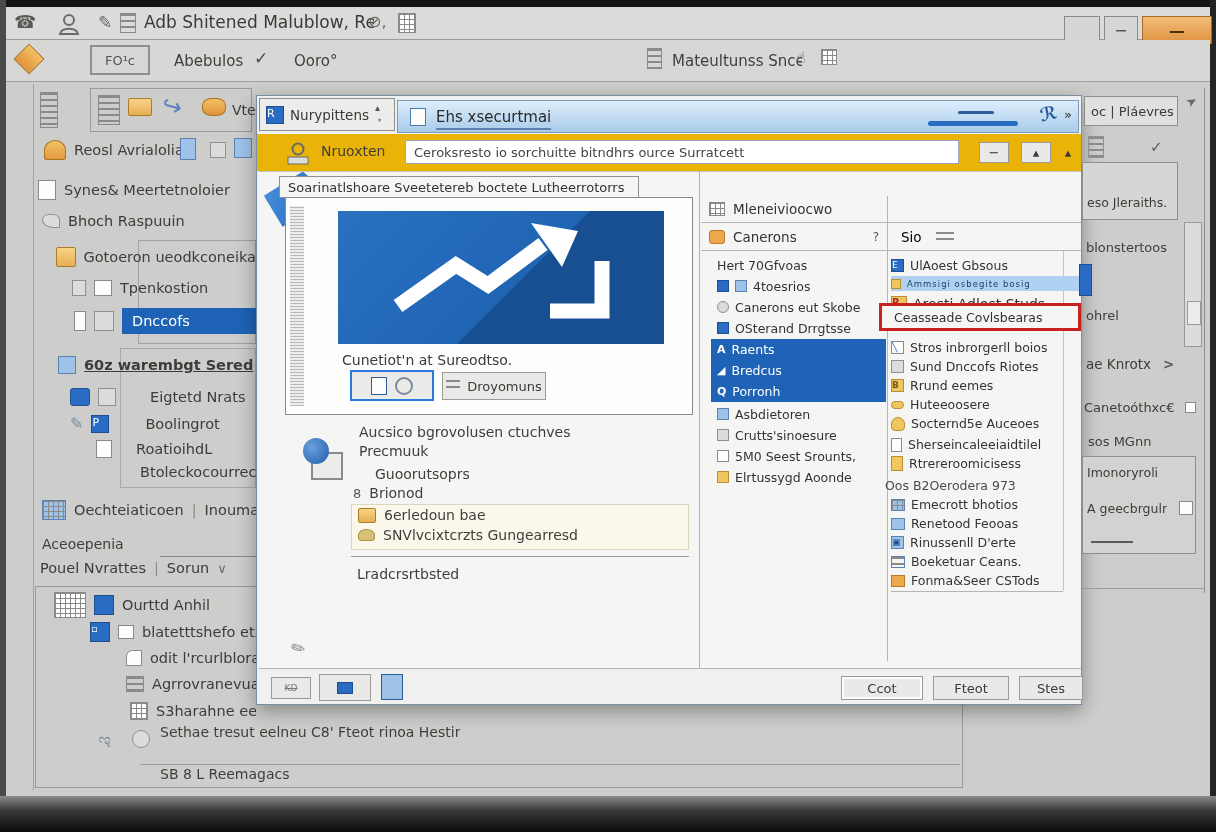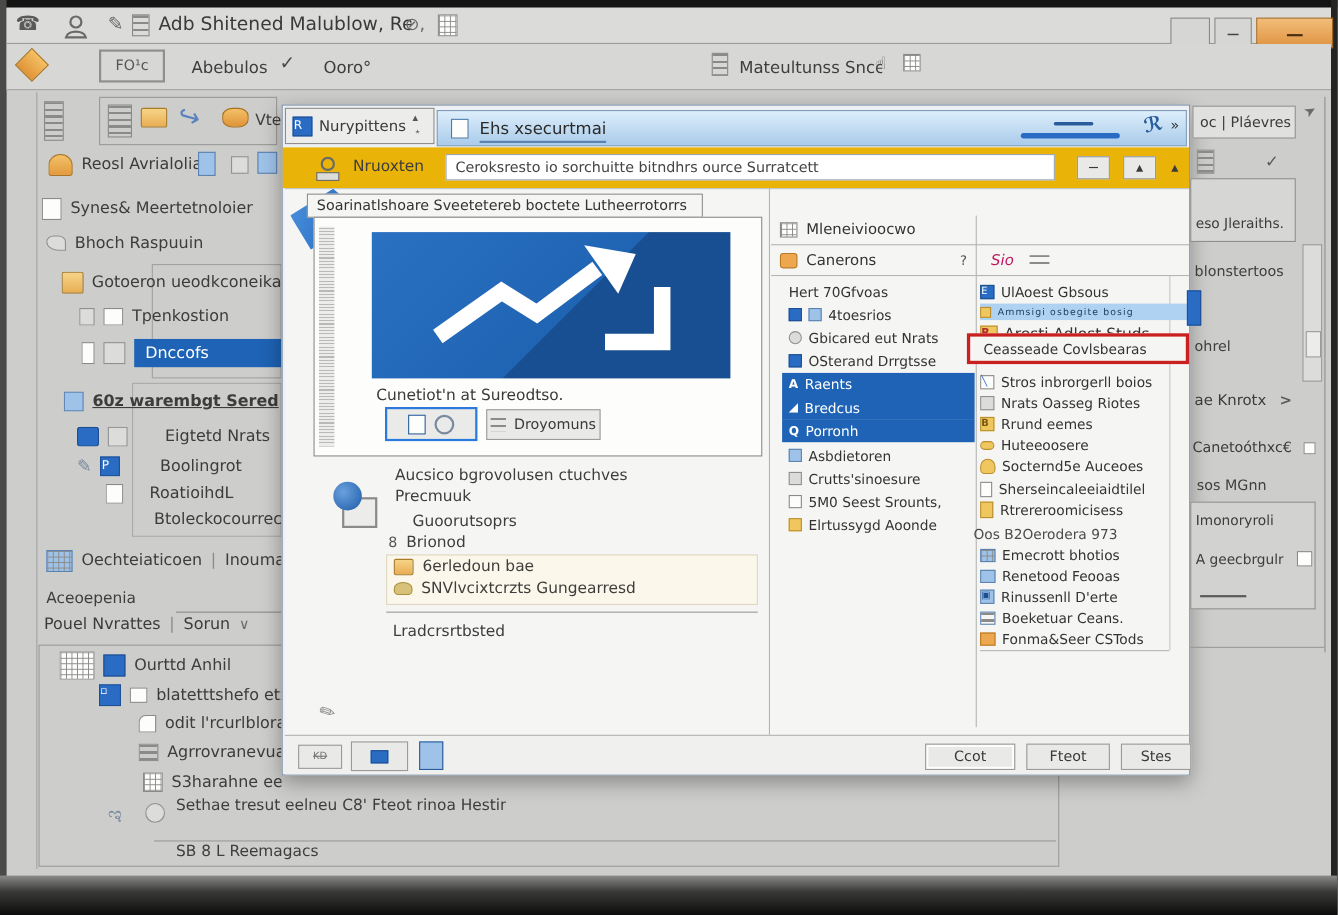--- a/index.html
+++ b/index.html
@@ -284,35 +284,35 @@
     <div class="abs flex" style="left:444px;top:100px;width:380px;height:27px;border-bottom:1px solid #b5b5b3;gap:8px;padding-left:8px;">
       <span class="sq i-white grid-ico" style="width:16px;height:14px;"></span>
       <span style="font-size:13.5px;color:#333;">Mleneivioocwo</span>
     </div>
     <div class="abs flex" style="left:444px;top:127px;width:186px;height:28px;border-bottom:1px solid #b5b5b3;gap:8px;padding-left:8px;">
       <span class="sq i-orange" style="width:16px;height:14px;border-radius:3px;"></span>
       <span style="font-size:13.5px;color:#333;flex:1;">Canerons</span>
       <span style="font-size:12px;color:#555;padding-right:8px;">?</span>
     </div>
     <div class="abs flex" style="left:630px;top:127px;width:194px;height:28px;border-bottom:1px solid #b5b5b3;gap:14px;padding-left:14px;">
-      <span style="font-size:13.5px;color:#be185d;font-style:italic;">Sio</span>
+      <span style="font-size:13.5px;color:#000000;">Sio</span>
       <span class="sq i-white lines-ico" style="width:18px;height:10px;border:none;"></span>
     </div>
 
     <div class="mrow" style="top:159px;">
         <span>Hert 70Gfvoas</span>
       </div>
     <div class="mrow" style="top:180px;">
       <span class="sq i-blue" style="width:12px;height:12px;"></span>
       <span class="sq i-lblue" style="width:12px;height:12px;"></span>
       <span>4toesrios</span>
       </div>
     <div class="mrow" style="top:201px;">
       <span class="sq i-gray" style="width:12px;height:12px;border-radius:50%;"></span>
-      <span>Gbicared eut Nrats</span>
+      <span>Canerons eut Skobe</span>
       </div>
     <div class="mrow" style="top:222px;">
       <span class="sq i-blue" style="width:12px;height:12px;"></span>
       <span>OSterand Drrgtsse</span>
       </div>
     <div class="mrow sel" style="top:243px;height:21px;">
       <span style="font-weight:bold;font-size:11px;">A</span>
       <span>Raents</span>
       </div>
     <div class="mrow sel" style="top:264px;height:21px;">
@@ -354,21 +354,21 @@
       </div>
     <div class="abs flex" style="left:622px;top:207px;width:202px;height:28px;border:3px solid #c92020;background:#f5f5f3;padding-left:12px;font-size:12.5px;color:#333;white-space:nowrap;">
       <span>Ceasseade Covlsbearas</span>
       </div>
     <div class="rrow" style="top:242px;">
       <span class="sq i-white flex" style="width:13px;height:13px;color:#2a6cc4;font-size:9px;justify-content:center;">╲</span>
       <span>Stros inbrorgerll boios</span>
       </div>
     <div class="rrow" style="top:261px;">
       <span class="sq i-gray" style="width:13px;height:13px;"></span>
-      <span>Nrats Oasseg Riotes</span>
+      <span>Sund Dnccofs Riotes</span>
       </div>
     <div class="rrow" style="top:280px;">
       <span class="sq i-yellow flex" style="width:13px;height:13px;color:#7a5a10;font-size:9px;justify-content:center;font-weight:bold;">B</span>
       <span>Rrund eemes</span>
       </div>
     <div class="rrow" style="top:299px;">
       <span class="sq i-yellow" style="width:13px;height:8px;border-radius:4px;"></span>
       <span>Huteeoosere</span>
       </div>
     <div class="rrow" style="top:318px;">

